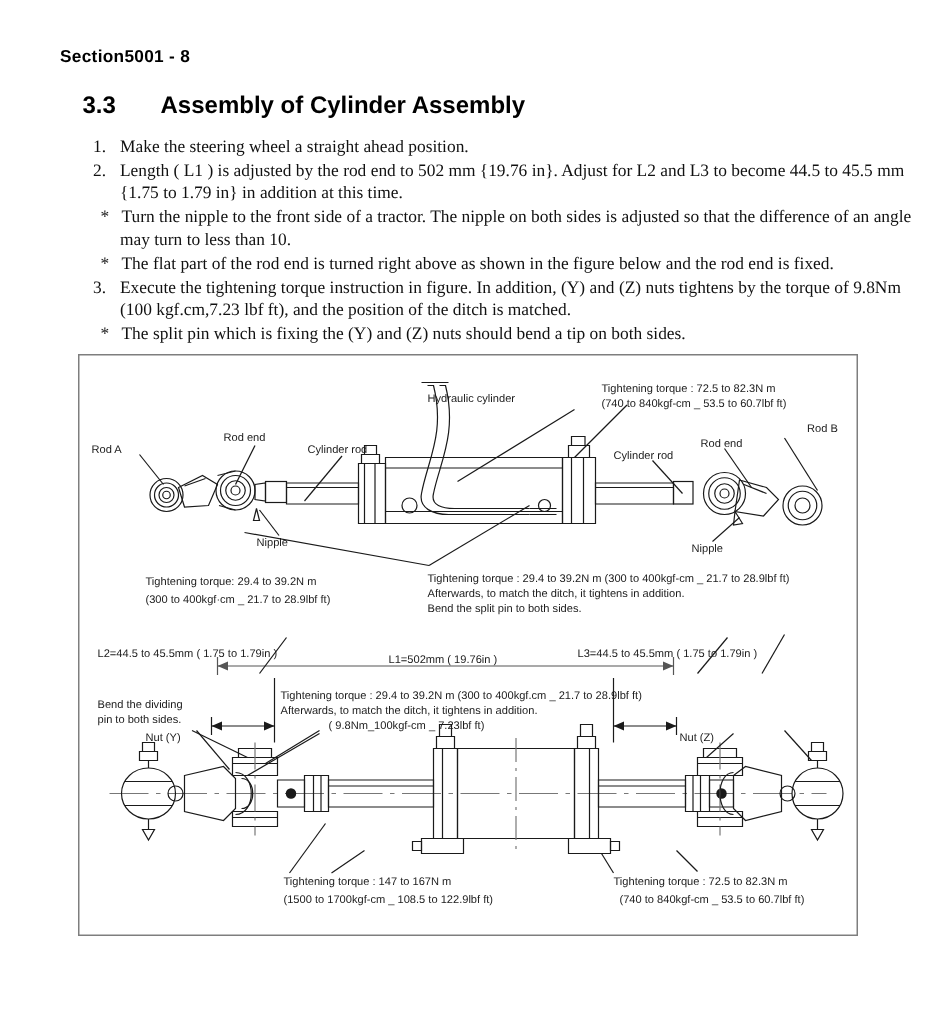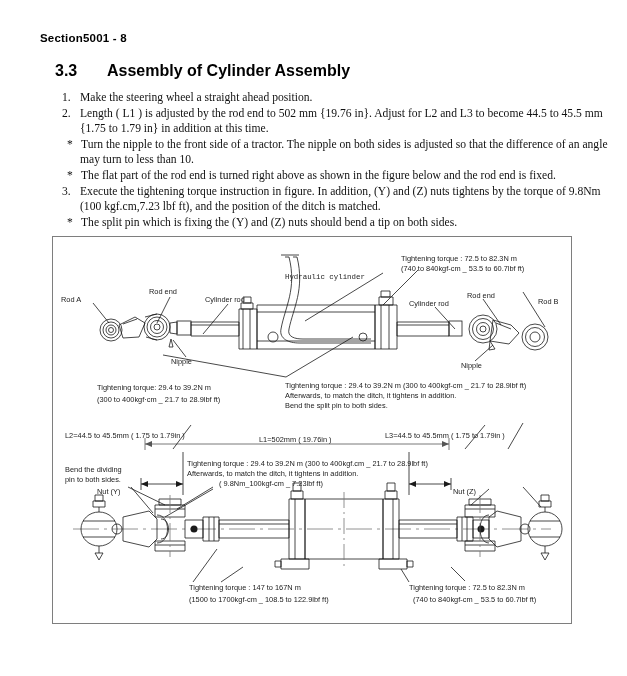--- a/index.html
+++ b/index.html
@@ -257,24 +257,24 @@
   <line x1="436" y1="252" x2="418" y2="268"></line>
   <line x1="470" y1="250" x2="488" y2="270"></line>
   <line x1="412" y1="344" x2="398" y2="330"></line>
 
   </g>
 </svg>
 
 <div class="lbl" style="left:8px;top:58px;">Rod A</div>
 <div class="lbl" style="left:96px;top:50px;">Rod end</div>
 <div class="lbl" style="left:152px;top:58px;">Cylinder rod</div>
-<div class="lbl" style="left:232px;top:36px;font-family:Liberation Mono, monospace;">Hydraulic cylinder</div>
+<div class="lbl" style="left:232px;top:24px;">Hydraulic cylinder</div>
 <div class="lbl" style="left:356px;top:62px;">Cylinder rod</div>
 <div class="lbl" style="left:414px;top:54px;">Rod end</div>
-<div class="lbl" style="left:460px;top:60px;padding-left:25px;">Rod B</div>
+<div class="lbl" style="left:460px;top:44px;padding-left:25px;">Rod B</div>
 <div class="lbl" style="left:118px;top:120px;">Nipple</div>
 <div class="lbl" style="left:408px;top:124px;">Nipple</div>
 
 <div class="lbl" style="left:348px;top:17px;">Tightening torque : 72.5 to 82.3N m</div>
 <div class="lbl" style="left:348px;top:27px;">(740 to 840kgf-cm _ 53.5 to 60.7lbf ft)</div>
 
 <div class="lbl" style="left:44px;top:146px;">Tightening torque: 29.4 to 39.2N m</div>
 <div class="lbl" style="left:44px;top:158px;">(300 to 400kgf·cm _ 21.7 to 28.9lbf ft)</div>
 
 <div class="lbl" style="left:232px;top:144px;">Tightening torque : 29.4 to 39.2N m (300 to 400kgf-cm _ 21.7 to 28.9lbf ft)</div>

